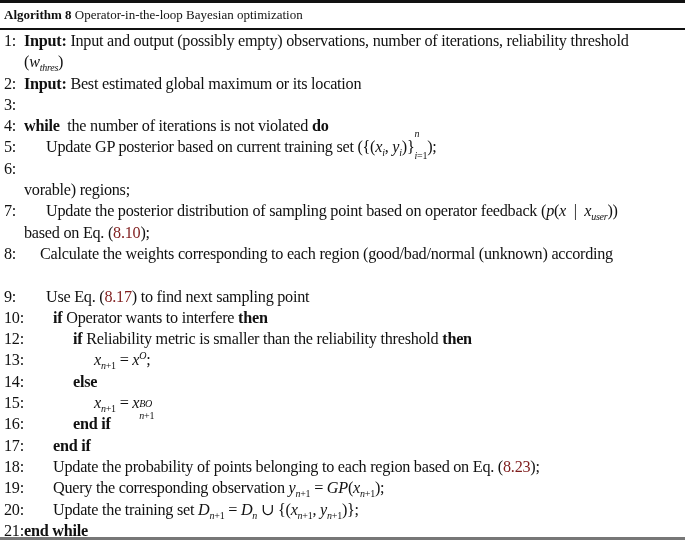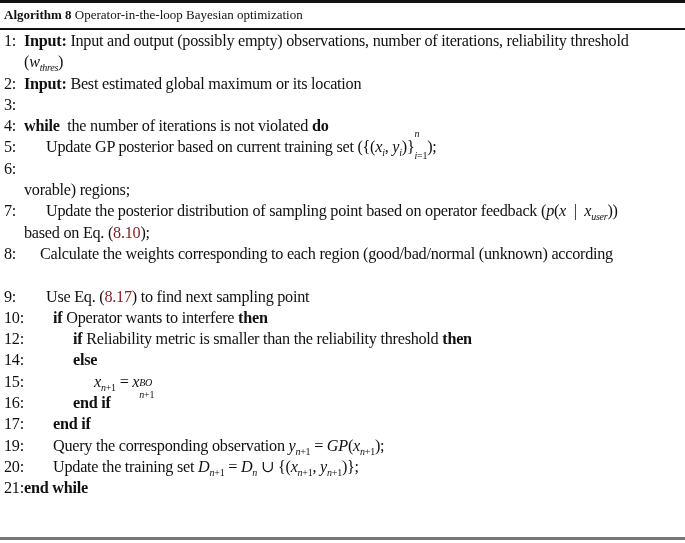--- a/index.html
+++ b/index.html
@@ -112,20 +112,24 @@
 
     <div class="line cont">
       <span class="num">12:</span>
       <span class="txt" style="left:73px">
         <span class="kw">if</span>
         <span>Reliability metric is smaller than the reliability threshold</span>
         <span class="kw">then</span>
       </span>
     </div>
 
+    <div class="line cont">
+      <span class="num">13:</span>
+      <span class="txt" style="left:94px"><span class="math">x</span><sub><span class="math">n</span>+1</sub> = <span class="math">x</span><sup class="math">O</sup>;</span>
+    </div>
 
     <div class="line cont">
       <span class="num">14:</span>
       <span class="txt kw" style="left:73px">else</span>
     </div>
 
     <div class="line cont">
       <span class="num">15:</span>
       <span class="txt" style="left:94px"><span class="math">x</span><sub><span class="math">n</span>+1</sub> = <span class="math">x</span><span style="position:relative;display:inline-block;width:26px"><sup class="math" style="position:absolute;left:0;top:-4px">BO</sup><sub style="position:absolute;left:0;top:8px"><span class="math">n</span>+1</sub></span></span>
     </div>
@@ -133,20 +137,24 @@
     <div class="line cont">
       <span class="num">16:</span>
       <span class="txt kw" style="left:73px">end if</span>
     </div>
 
     <div class="line cont">
       <span class="num">17:</span>
       <span class="txt kw" style="left:53px">end if</span>
     </div>
 
+    <div class="line cont">
+      <span class="num">18:</span>
+      <span class="txt" style="left:53px"><span>Update the probability of points belonging to each region based on Eq. (</span><span class="ref">8.23</span><span>);</span></span>
+    </div>
 
     <div class="line cont">
       <span class="num">19:</span>
       <span class="txt" style="left:53px">Query the corresponding observation <span class="math">y</span><sub><span class="math">n</span>+1</sub> = <span class="math">GP</span>(<span class="math">x</span><sub><span class="math">n</span>+1</sub>);</span>
     </div>
 
     <div class="line cont">
       <span class="num">20:</span>
       <span class="txt" style="left:53px">Update the training set <span class="math">D</span><sub><span class="math">n</span>+1</sub> = <span class="math">D<sub>n</sub></span> ∪ {(<span class="math">x</span><sub><span class="math">n</span>+1</sub>, <span class="math">y</span><sub><span class="math">n</span>+1</sub>)};</span>
     </div>

